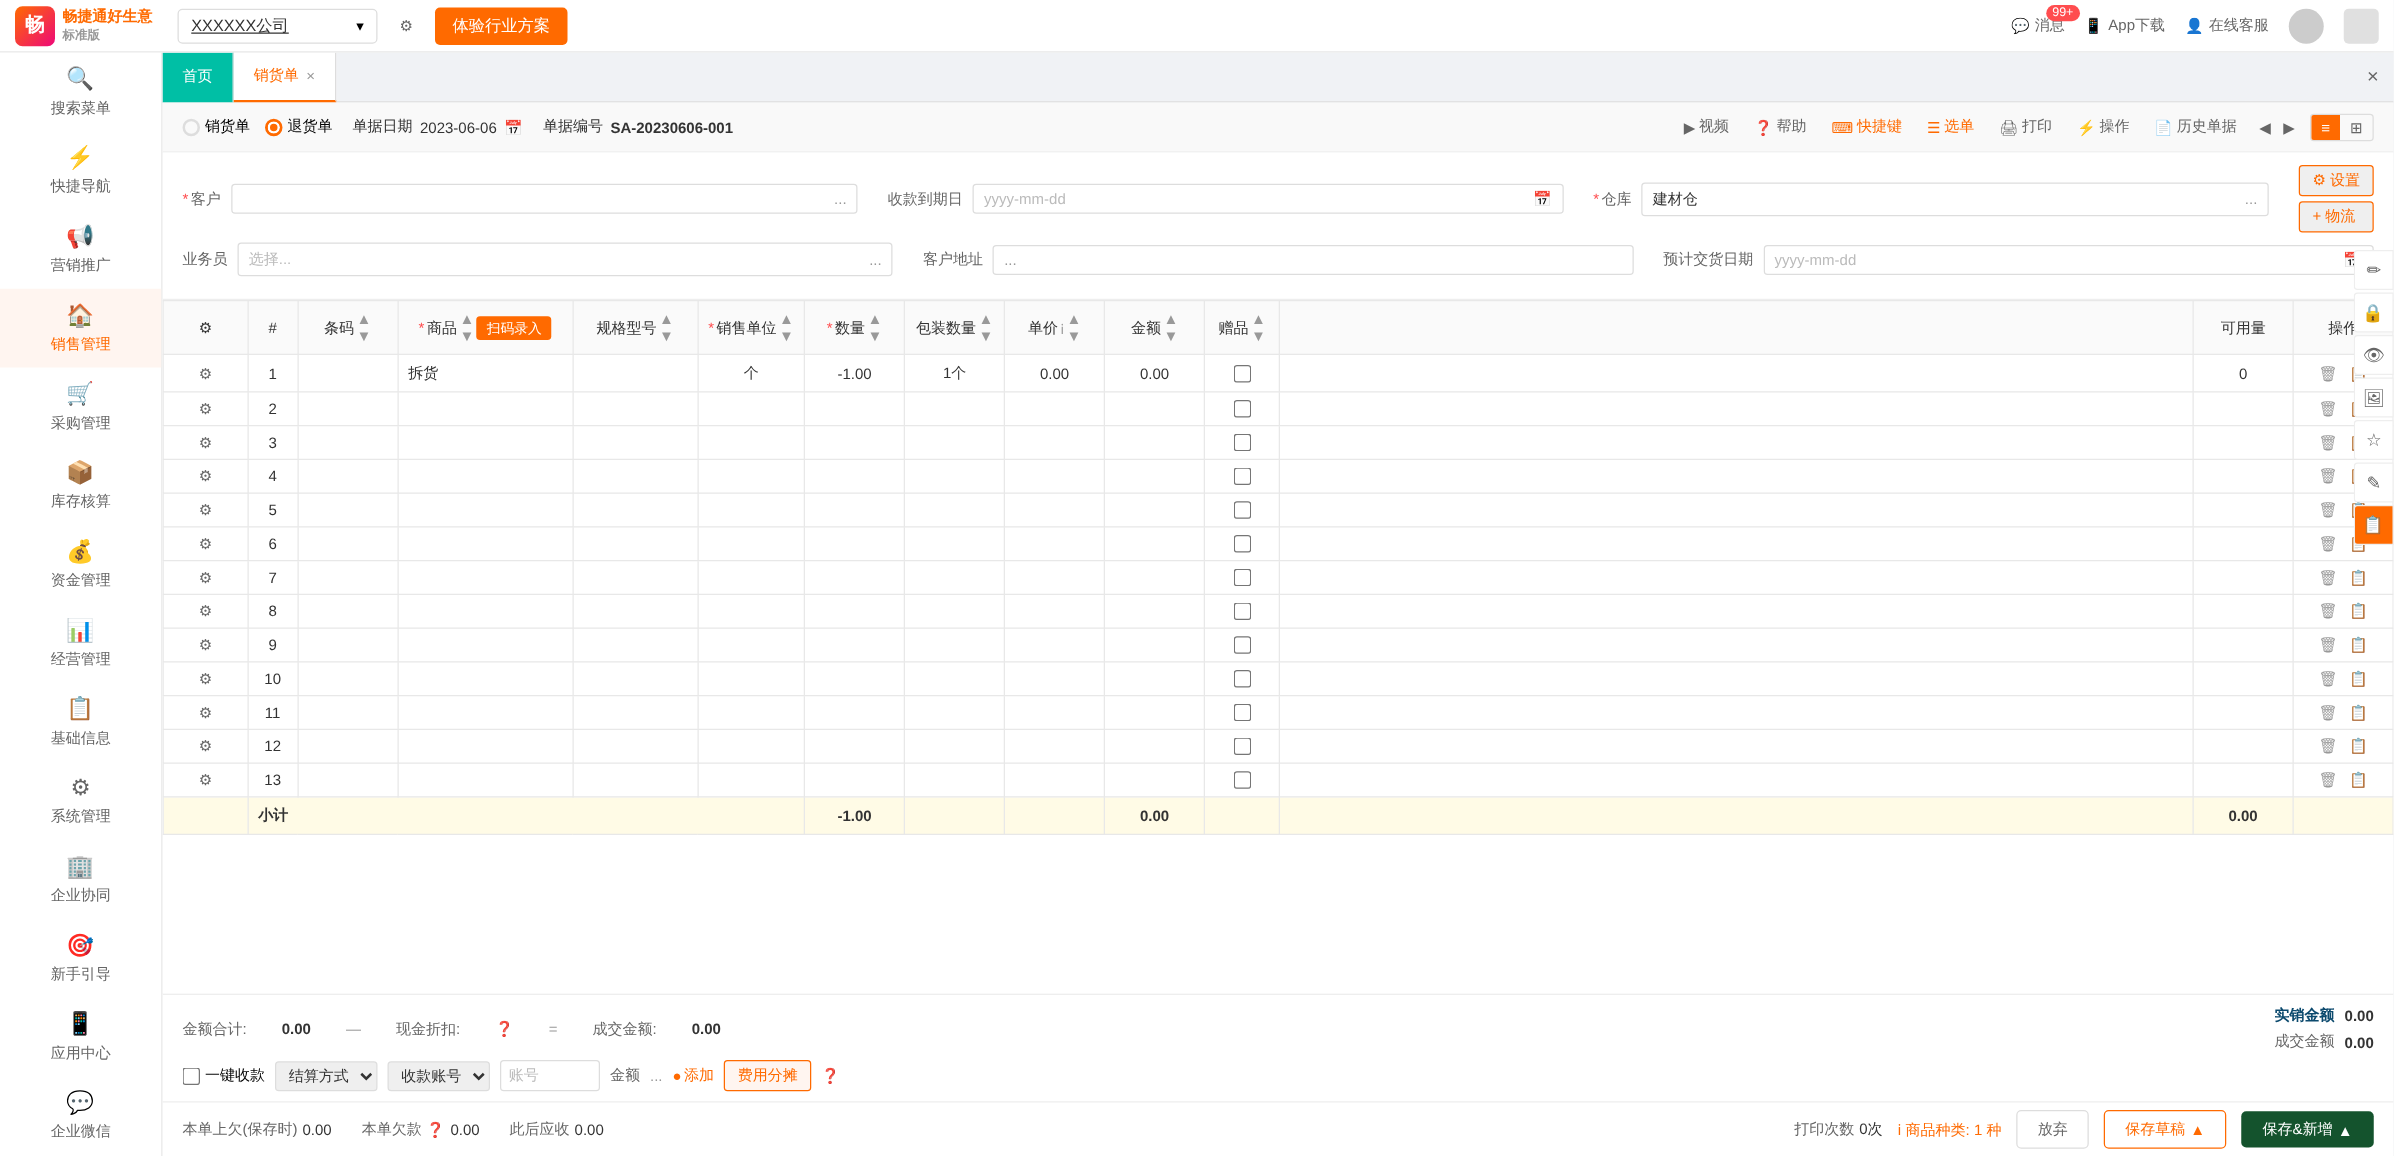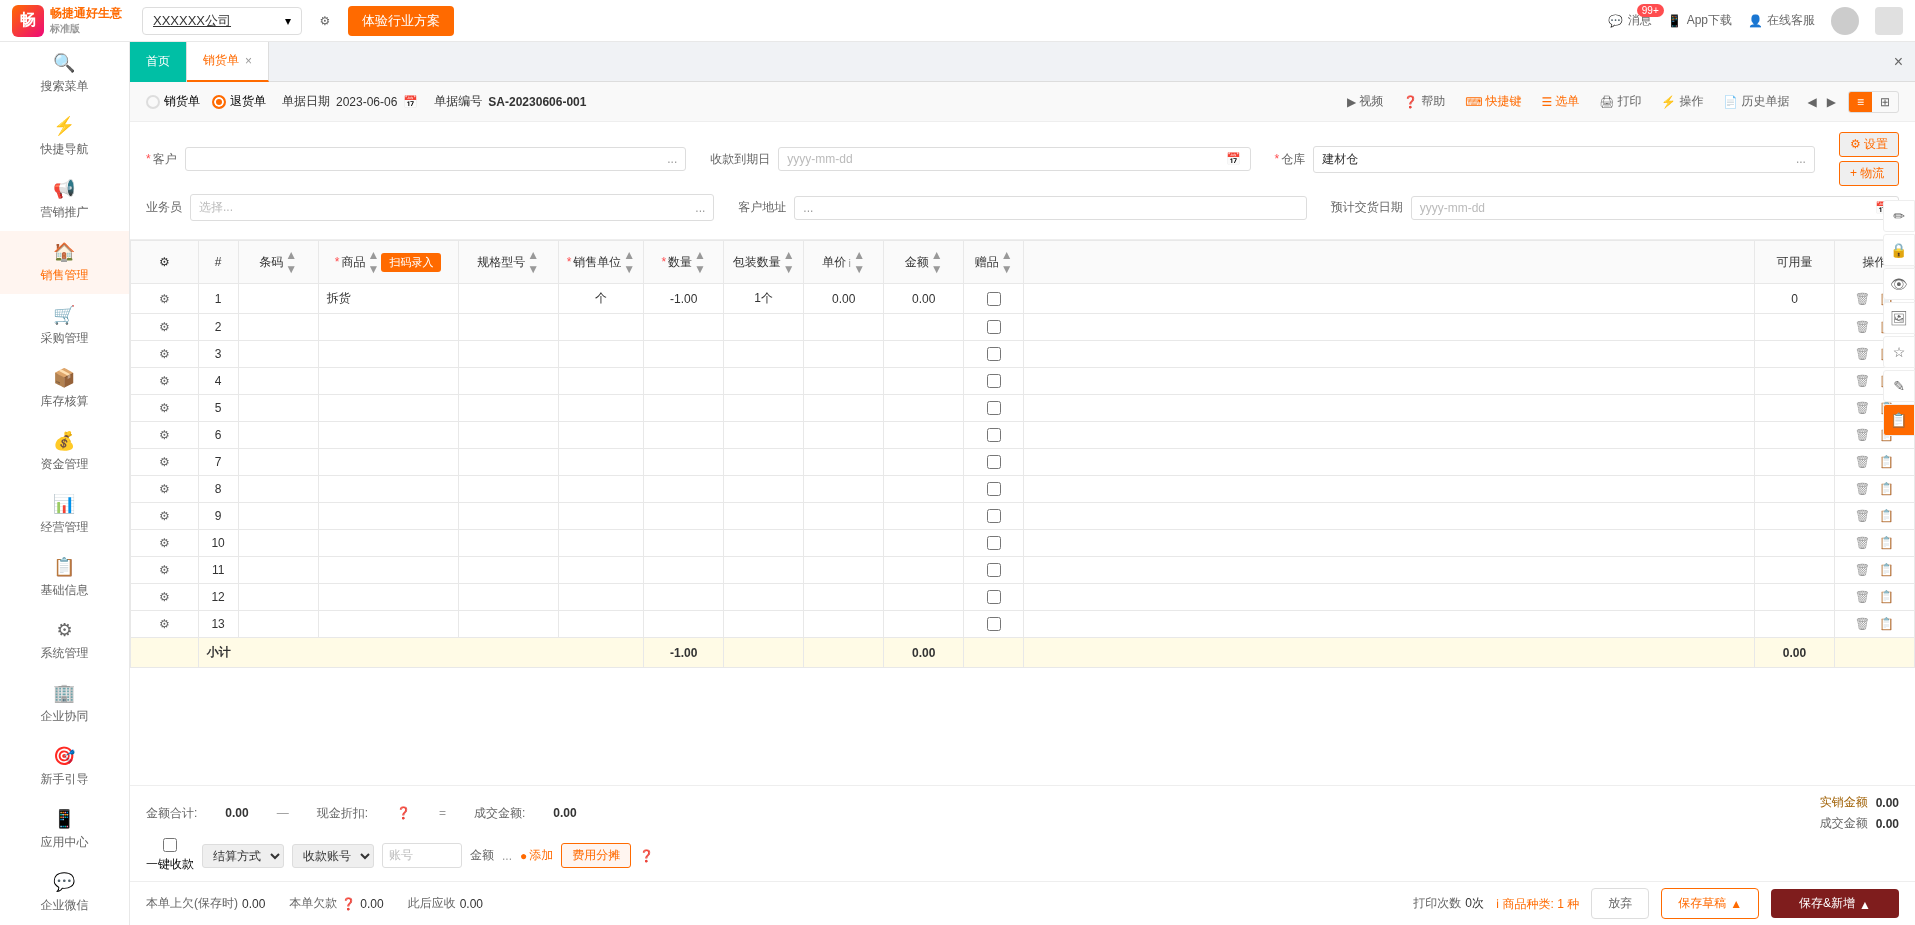--- a/index.html
+++ b/index.html
@@ -90,37 +90,37 @@
     .checkbox-cell { display: flex; justify-content: center; align-items: center; }
     input[type="checkbox"] { width: 14px; height: 14px; cursor: pointer; }
 
     
     .footer-area { background: #fff; border-top: 1px solid #eee; padding: 8px 16px; flex-shrink: 0; }
     .footer-row1 { display: flex; align-items: center; gap: 28px; margin-bottom: 6px; }
     .footer-label { color: #666; }
     .footer-value { color: #333; font-weight: bold; }
     .footer-divider { color: #999; }
     .footer-row2 { display: flex; align-items: center; gap: 8px; }
-    .one-key-btn { display: flex; align-items: center; gap: 4px; flex-direction: column; }
+    .one-key-btn { display: flex; align-items: center; gap: 4px; }
     .footer-checkbox { cursor: pointer; }
     .footer-select { border: 1px solid #ddd; border-radius: 3px; padding: 3px 6px; color: #333; min-width: 80px; cursor: pointer; }
     .footer-input { border: 1px solid #ddd; border-radius: 3px; padding: 3px 6px; color: #333; min-width: 80px; }
     .add-btn { background: none; border: none; color: #ff6a00; cursor: pointer; display: flex; align-items: center; gap: 2px; }
     .expense-split-btn { border: 1px solid #ff6a00; color: #ff6a00; border-radius: 3px; padding: 3px 10px; cursor: pointer; background: #fff5f0; }
 
     
     .status-bar { height: 44px; background: #fff; border-top: 1px solid #eee; display: flex; align-items: center; padding: 0 16px; gap: 24px; flex-shrink: 0; }
     .status-item { display: flex; align-items: center; gap: 4px; color: #666; font-size: 12px; }
     .status-value { color: #333; }
     .status-right { margin-left: auto; display: flex; align-items: center; gap: 12px; }
     .product-type { color: #666; }
     .product-type span { color: #ff6a00; }
     .abandon-btn { border: 1px solid #ddd; border-radius: 4px; padding: 6px 16px; cursor: pointer; color: #666; background: #fff; }
     .save-draft-btn { border: 1px solid #ff6a00; border-radius: 4px; padding: 6px 16px; cursor: pointer; color: #ff6a00; background: #fff; display: flex; align-items: center; gap: 4px; }
-    .save-new-btn { background: #7f1d1d; color: white; border: none; border-radius: 4px; padding: 6px 28px; cursor: pointer; display: flex; align-items: flex-end; gap: 4px; }
+    .save-new-btn { background: #14532d; color: white; border: none; border-radius: 4px; padding: 6px 17px; cursor: pointer; display: flex; align-items: flex-end; gap: 4px; }
 
     
     .right-float { position: fixed; right: 0; top: 200px; display: flex; flex-direction: column; gap: 2px; }
     .float-btn { width: 32px; height: 32px; background: #fff; border: 1px solid #eee; display: flex; align-items: center; justify-content: center; cursor: pointer; color: #666; font-size: 14px; border-radius: 3px 0 0 3px; }
     .float-btn.active { background: #ff6a00; color: white; }
 
     .th-sort { display: inline-flex; align-items: center; gap: 2px; }
     .sort-arrows { display: flex; flex-direction: column; font-size: 8px; color: #999; }
   </style>
 </head>
@@ -772,21 +772,21 @@
         <span class="footer-label">金额合计:</span>
         <span class="footer-value">0.00</span>
         <span class="footer-divider">—</span>
         <span class="footer-label">现金折扣:</span>
         <span style="color:#999;">❓</span>
         <span class="footer-divider">=</span>
         <span class="footer-label">成交金额:</span>
         <span class="footer-value">0.00</span>
         <div style="margin-left:auto;display:flex;flex-direction:column;align-items:flex-end;gap:4px;">
           <div style="display:flex;gap:8px;align-items:center;">
-            <span style="color:#a16207;">实销金额</span>
+            <span style="color:#0c4a6e;font-weight:bold;">实销金额</span>
             <span style="font-weight:bold;color:#333;">0.00</span>
           </div>
           <div style="display:flex;gap:8px;align-items:center;">
             <span style="color:#666;">成交金额</span>
             <span style="font-weight:bold;color:#333;">0.00</span>
           </div>
         </div>
       </div>
       <div class="footer-row2">
         <div class="one-key-btn">

